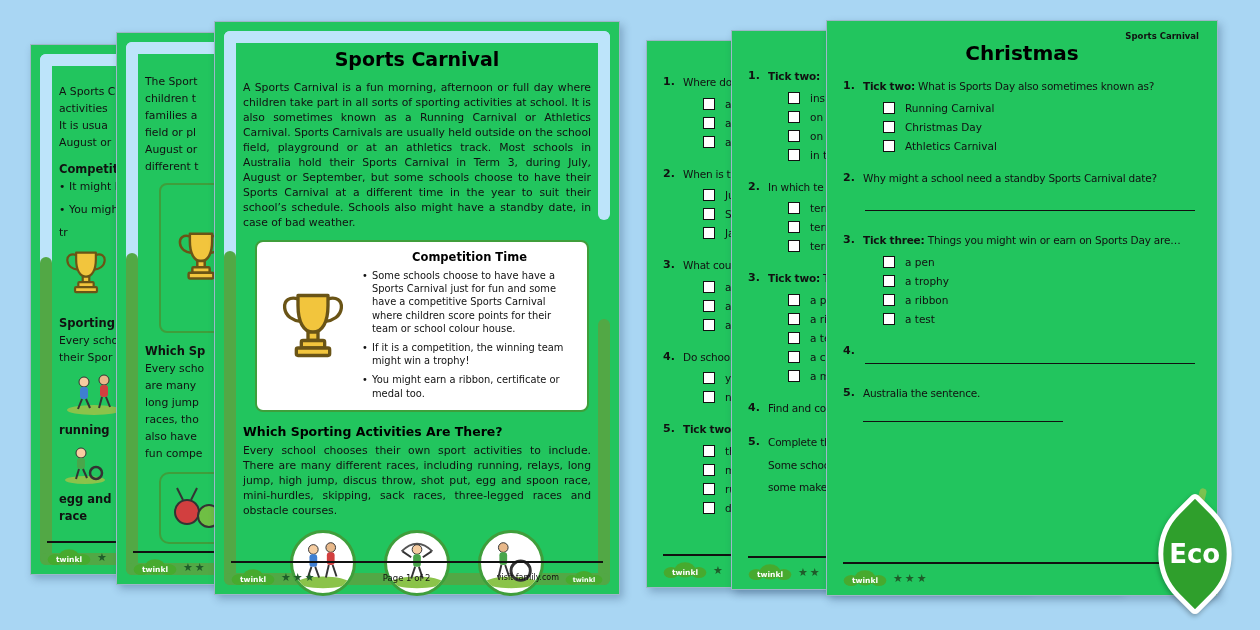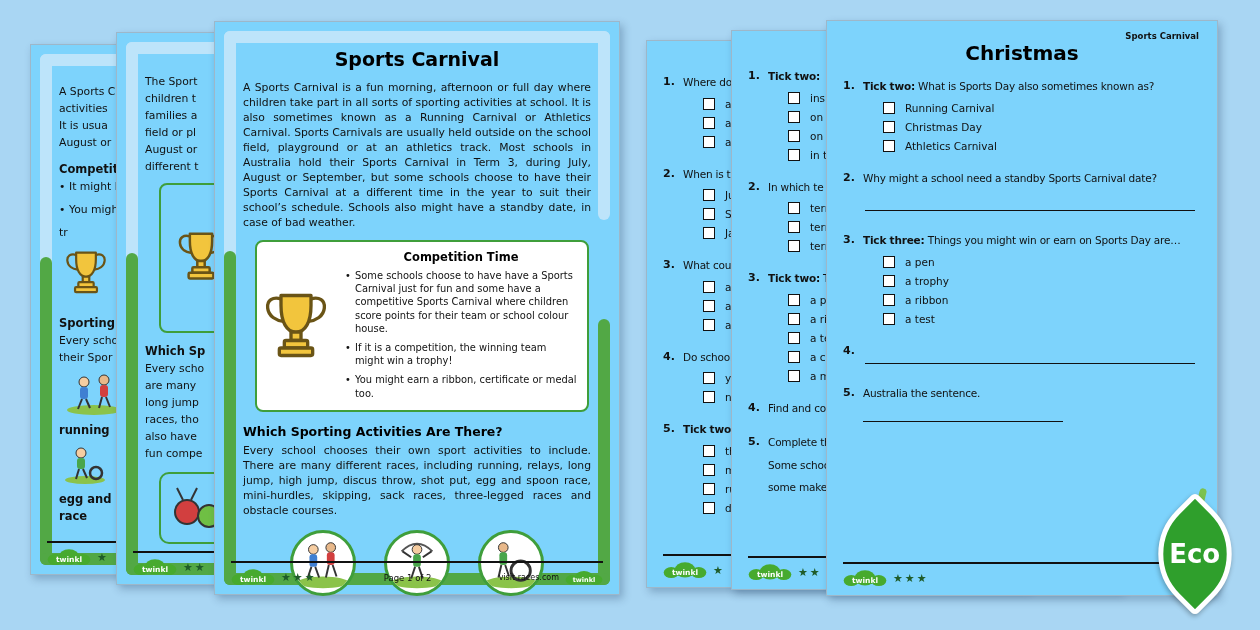--- a/index.html
+++ b/index.html
@@ -1,38 +1,38 @@
 <!DOCTYPE html>
 <html style="--bg: #a9d6f3; --frame_blue: #bde4fa; --frame_green: #52a845; --box_green: #3f9e3b; --banner_green: #5cb53c; --leaf_green: #2f9f2c; --twinkl_green: #47aa2e; --trophy_gold: #f2c53d; --star: #1f5c2a;"><head>
 <meta charset="utf-8">
 <style>
   * { box-sizing: border-box; }
   html,body { margin:0; padding:0; }
   body { font-family:"DejaVu Sans","Liberation Sans",sans-serif; }
   .canvas { position:relative; width:1260px; height:630px; background:var(--bg,#a9d6f3); overflow:hidden; }
 
-  .page { position:absolute; background:#7dd3fc; border:1px solid #9db7c9; box-shadow:3px 4px 8px rgba(30,60,95,.30); }
+  .page { position:absolute; background:#22c55e; border:1px solid #9db7c9; box-shadow:3px 4px 8px rgba(30,60,95,.30); }
 
   
   .strip { position:absolute; border-radius:7px; }
   .s-blue  { background:var(--frame_blue,#bde4fa); }
   .s-green { background:var(--frame_green,#52a845); }
   .s-top     { left:9px; right:9px; top:9px; height:12px; }
   .s-left-b  { left:9px; top:9px;  width:12px; height:41%; }
   .s-left-g  { left:9px; top:40%;  width:12px; bottom:9px; }
   .s-right-b { right:9px; top:9px; width:12px; height:33%; }
   .s-right-g { right:9px; top:52%; width:12px; bottom:9px; }
   .s-bottom  { left:9px; right:9px; bottom:9px; height:12px; }
 
   .lcontent { position:absolute; left:28px; right:28px; top:24px; }
 
   .wtitle { text-align:center; font-weight:bold; font-size:19px; margin:2px 0 10px; color:#000; }
   .para { font-size:10.8px; line-height:15px; text-align:justify; color:#111; margin:0; }
 
-  .gbox { border:2.5px solid var(--box_green,#3f9e3b); border-radius:8px; margin:10px 2px 9px 12px; padding:8px 10px 4px 0; display:flex; gap:10px; align-items:center; background:#fff; }
+  .gbox { border:2.5px solid var(--box_green,#3f9e3b); border-radius:8px; margin:10px 2px 9px 12px; padding:8px 10px 4px 17px; display:flex; gap:10px; align-items:center; background:#fff; }
   .trophy-col { flex:0 0 78px; display:flex; justify-content:center; }
   .btitle { font-weight:bold; font-size:11.5px; text-align:center; margin:0 0 5px; }
   .bullet { position:relative; padding-left:10px; font-size:9.9px; line-height:13.2px; margin:0 0 6px; text-align:left; color:#111; }
   .bullet::before { content:"•"; position:absolute; left:0; top:0; }
 
   .sec-title { font-weight:bold; font-size:12.5px; margin:12px 0 4px; color:#000; }
 
   .circles { display:flex; justify-content:center; gap:28px; margin-top:12px; }
   .circle { width:66px; height:66px; border:3px solid var(--box_green,#3f9e3b); border-radius:50%; background:#fff; overflow:hidden; display:flex; align-items:center; justify-content:center; }
   .circle svg { width:58px; height:58px; }
@@ -292,21 +292,21 @@
         <svg class="tlogo" viewBox="0 0 64 26">
             <ellipse cx="12" cy="16" rx="11" ry="8" fill="#47aa2e"></ellipse>
             <ellipse cx="32" cy="12" rx="15" ry="11" fill="#47aa2e"></ellipse>
             <ellipse cx="52" cy="16" rx="11" ry="8" fill="#47aa2e"></ellipse>
             <text x="32" y="20" text-anchor="middle" font-size="11" font-weight="bold" fill="#ffffff">twinkl</text>
           </svg>
         <span class="stars">★★★</span>
       </span>
       <span class="fpage">Page 1 of 2</span>
       <span class="fgrp">
-        <span class="fvisit">visit races.com</span>
+        <span class="fvisit">visit family.com</span>
         <svg class="tlogo sm" viewBox="0 0 64 26">
             <ellipse cx="12" cy="16" rx="11" ry="8" fill="#47aa2e"></ellipse>
             <ellipse cx="32" cy="12" rx="15" ry="11" fill="#47aa2e"></ellipse>
             <ellipse cx="52" cy="16" rx="11" ry="8" fill="#47aa2e"></ellipse>
             <text x="32" y="20" text-anchor="middle" font-size="11" font-weight="bold" fill="#ffffff">twinkl</text>
           </svg>
       </span>
     </div>
   </div>
 

